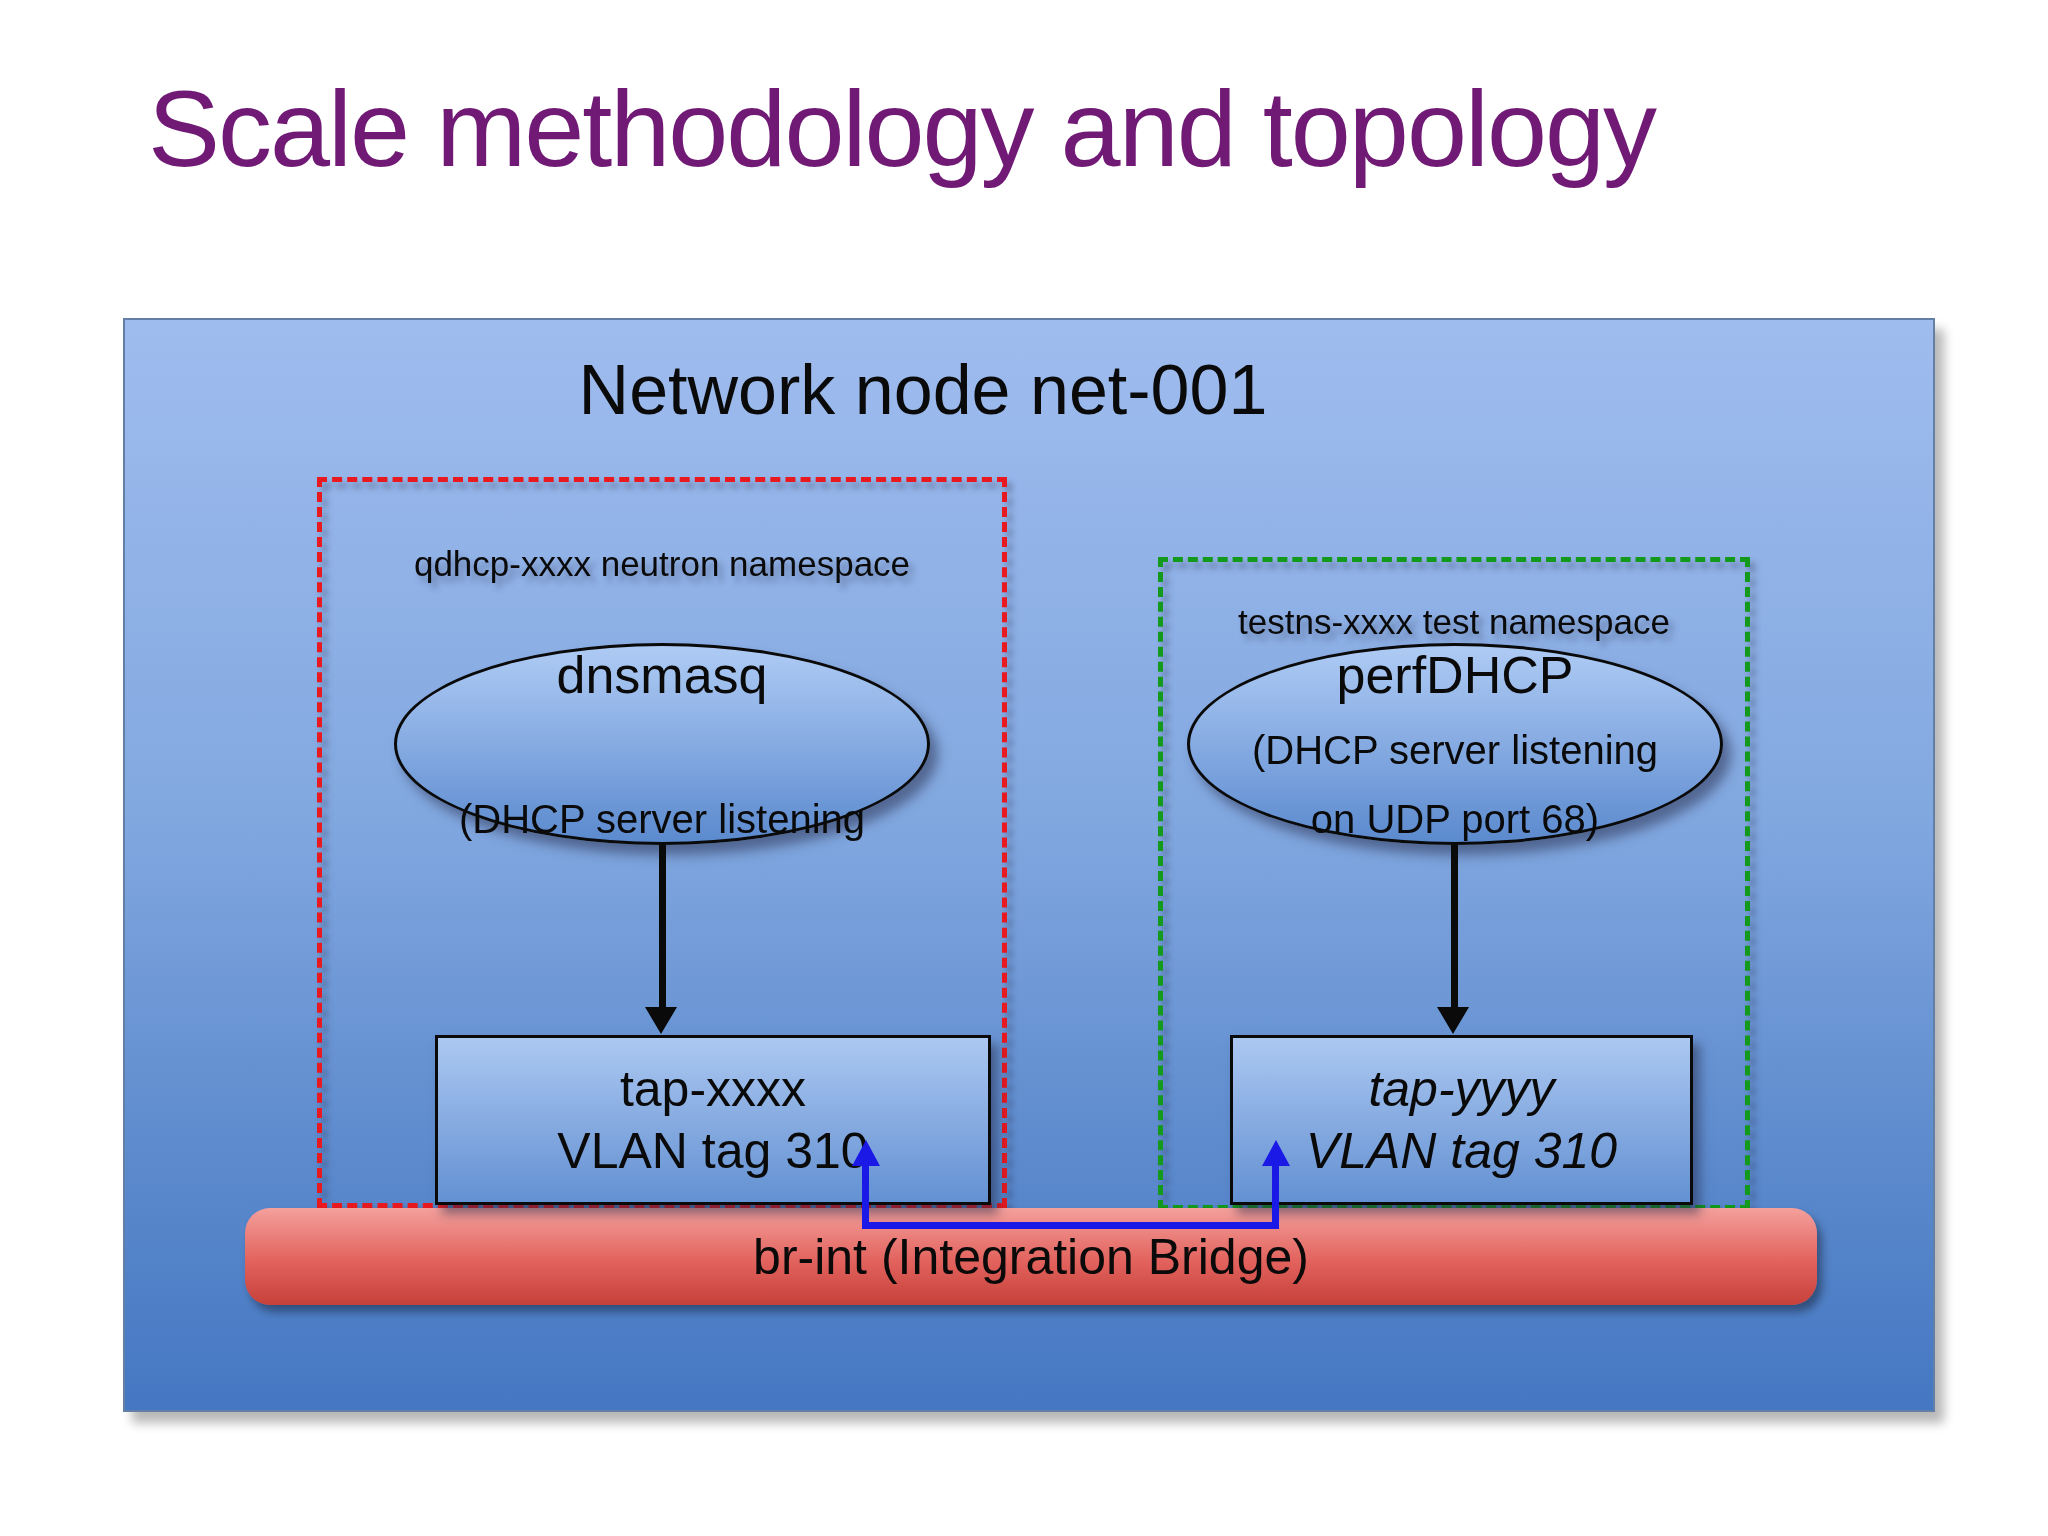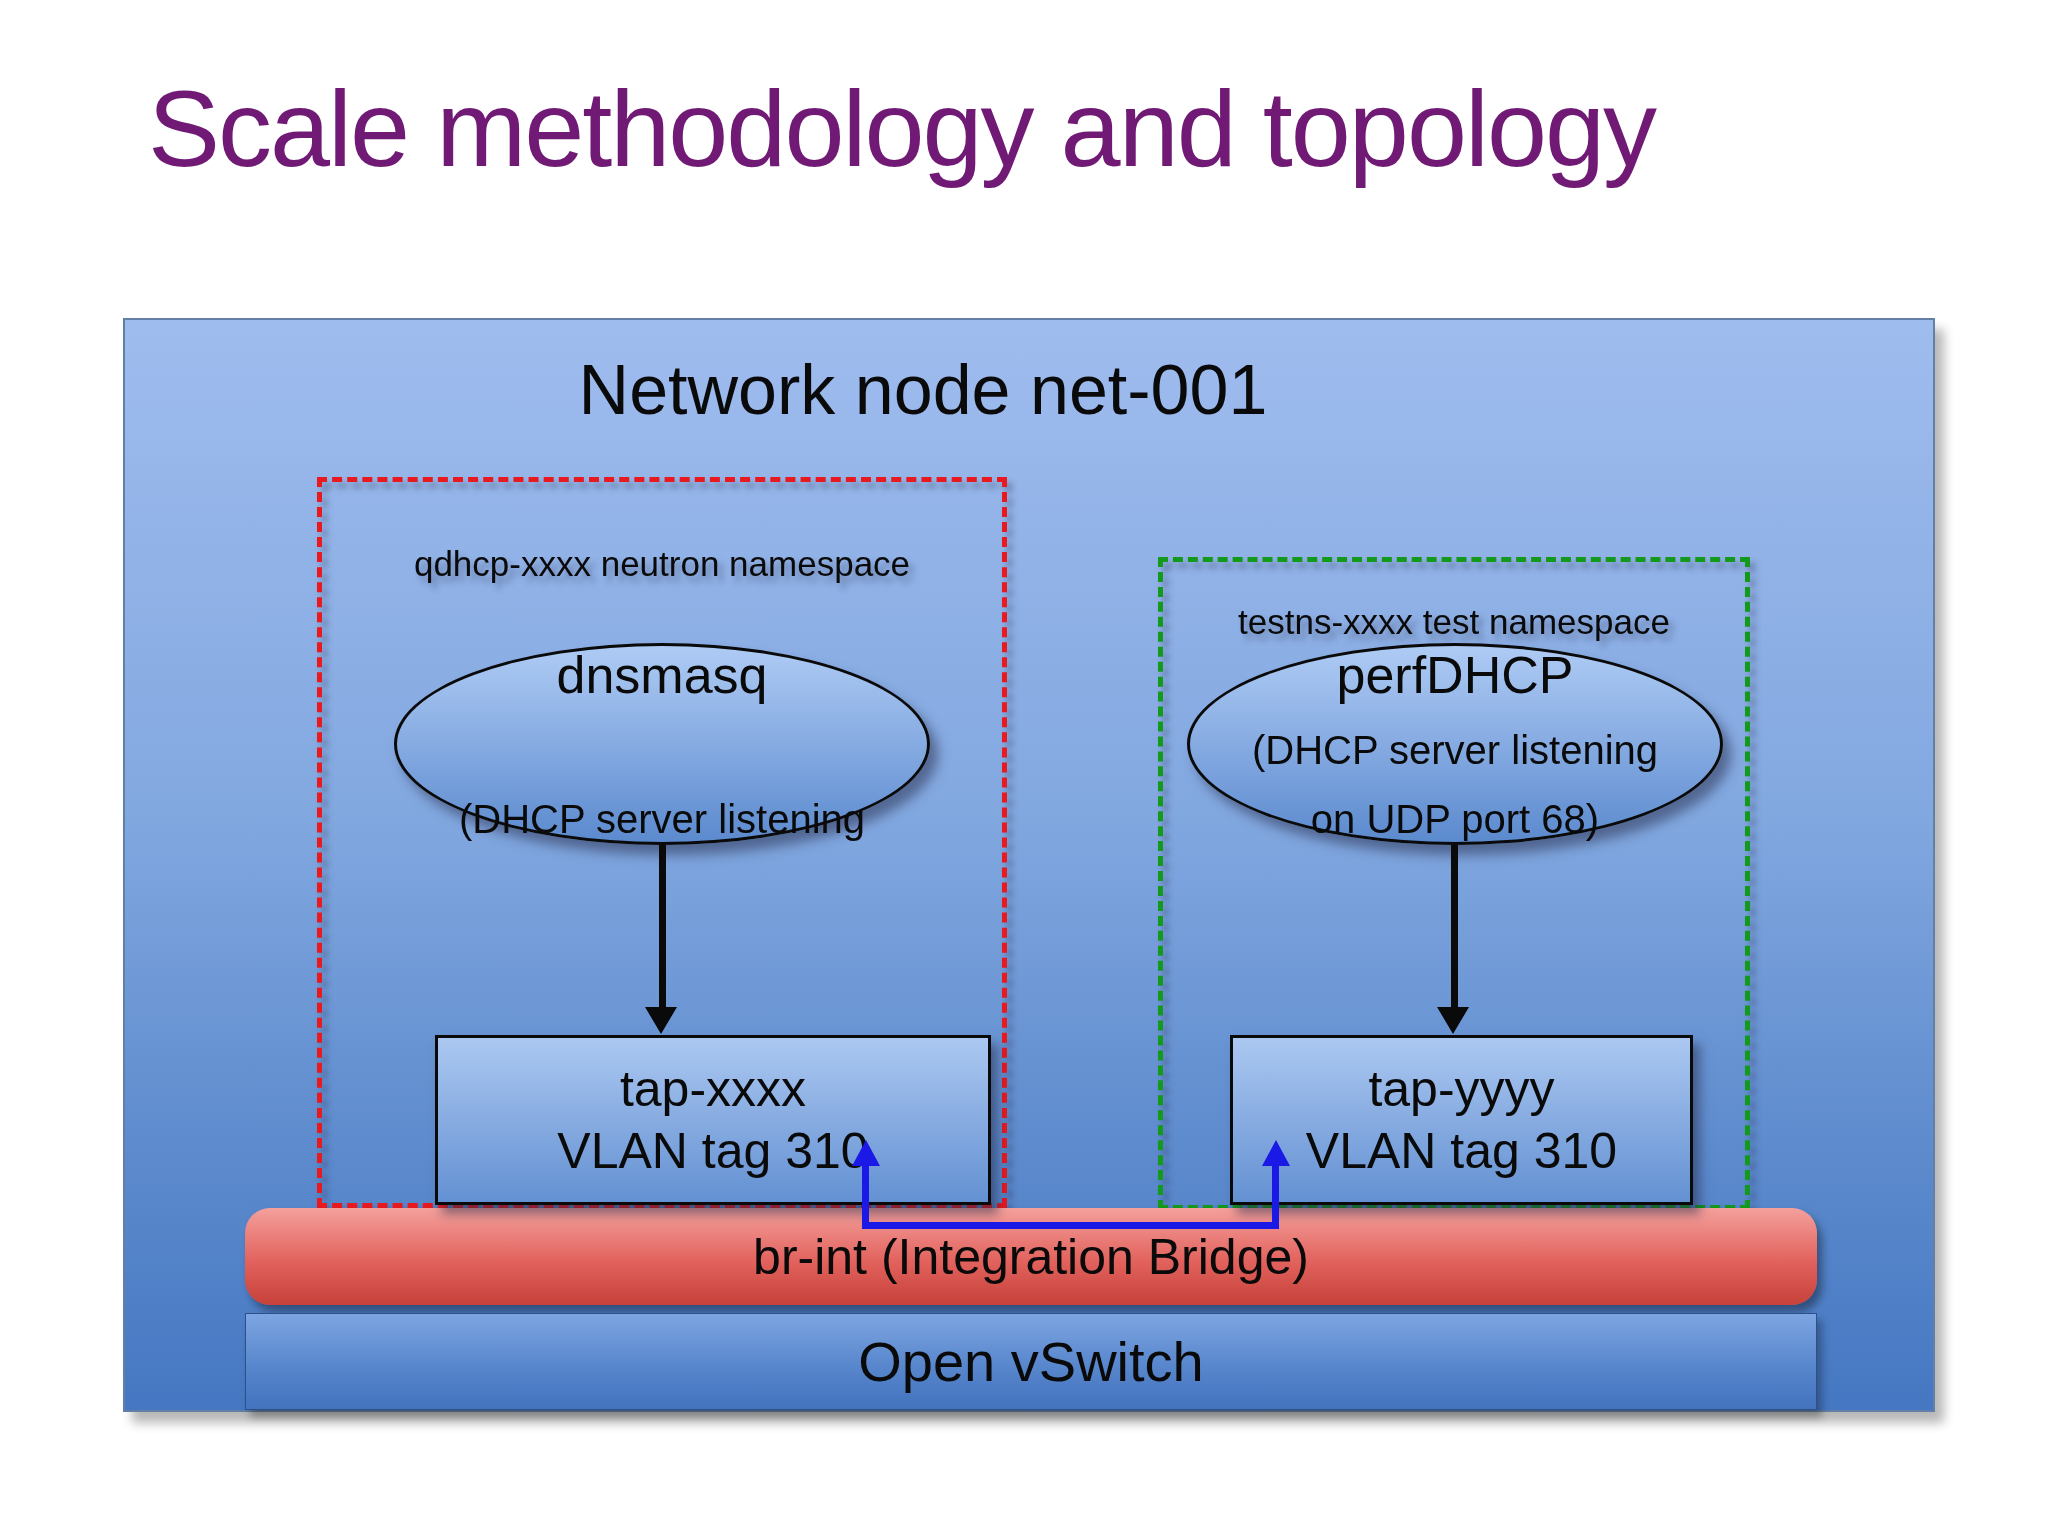--- a/index.html
+++ b/index.html
@@ -45,21 +45,21 @@
   
   .tap-box{
     position:absolute;top:1035px;height:170px;box-sizing:border-box;
     border:3px solid #0a0a0a;
     background:linear-gradient(180deg,#abc8f1 0%,#84a9e0 55%,#6391d2 100%);
     box-shadow:7px 9px 10px rgba(35,40,70,0.5);
     display:flex;flex-direction:column;justify-content:center;align-items:center;
     font-size:50px;line-height:1.24;text-align:center;z-index:4;
   }
   .tap-box.left{left:435px;width:556px;}
-  .tap-box.right{left:1230px;width:463px;}
+  .tap-box.right{left:1230px;width:463px;font-style:italic;}
   
   .black-arrow{position:absolute;z-index:5;}
   .black-arrow .stem{position:absolute;width:7px;background:#0a0a0a;top:0;left:12px;}
   .black-arrow .head{
     position:absolute;left:-2px;width:0;height:0;
     border-left:16px solid transparent;border-right:16px solid transparent;
     border-top:27px solid #0a0a0a;
   }
   .black-arrow.left{left:647px;top:845px;}
   .black-arrow.right{left:1439px;top:845px;}
@@ -138,23 +138,20 @@
   </div>
   <div class="tap-box right">
     <div>tap-yyyy</div>
     <div>VLAN tag 310</div>
   </div>
 
   <div class="bridge-bar">
     <span>br-int (Integration Bridge)</span>
   </div>
 
-  <div class="ovs-bar">
-    <span>Open vSwitch</span>
-  </div>
 
   <div class="blue-connector">
     <div class="h"></div>
     <div class="v l"></div>
     <div class="v r"></div>
     <div class="up l"></div>
     <div class="up r"></div>
   </div>
 
 </div>

